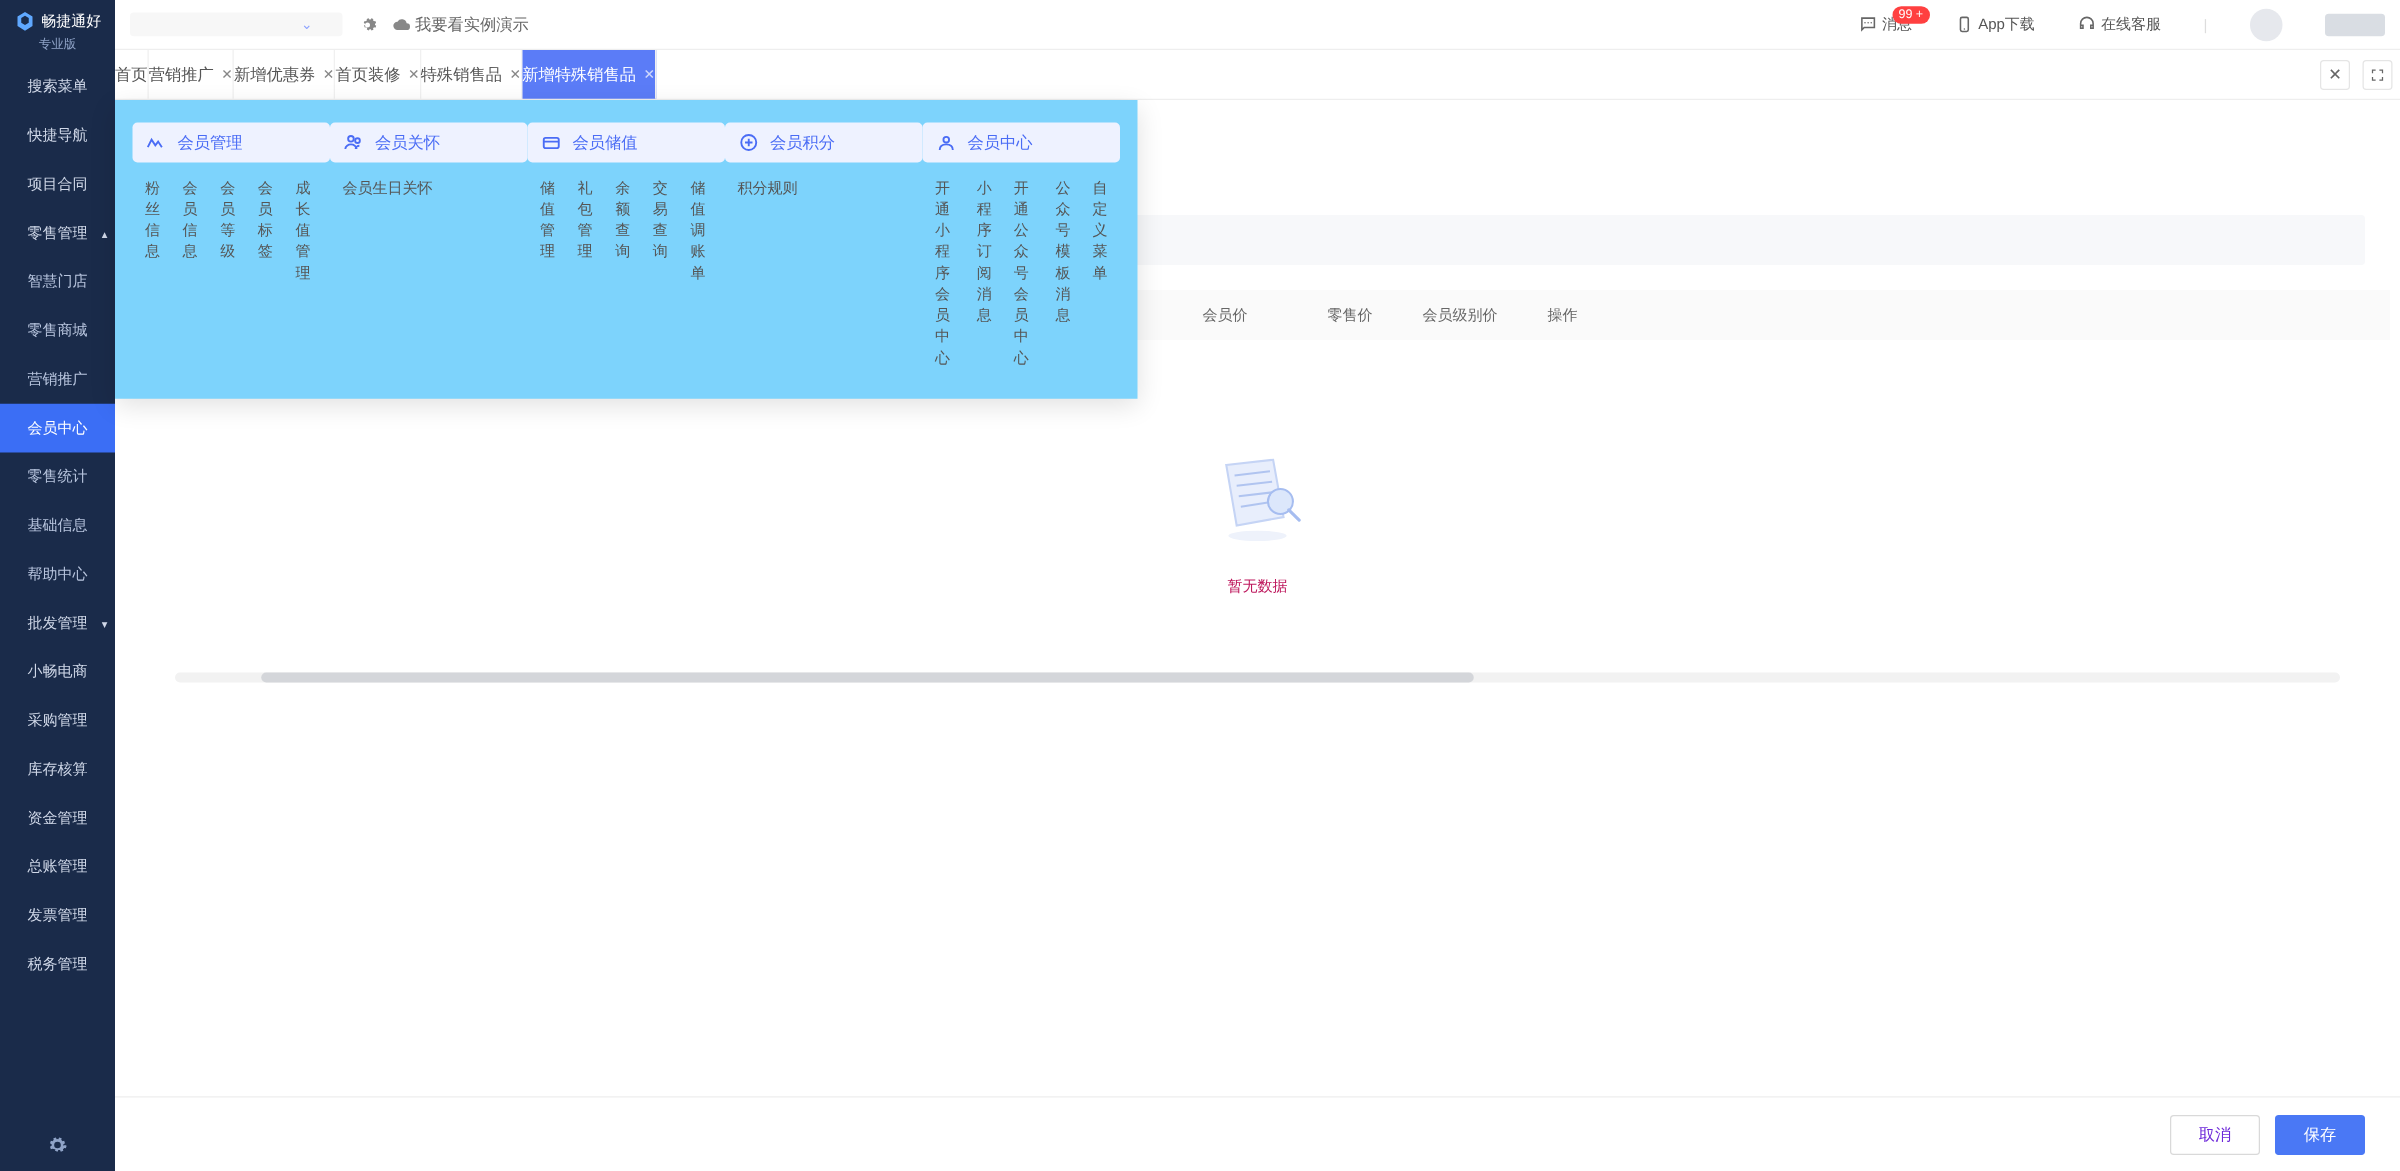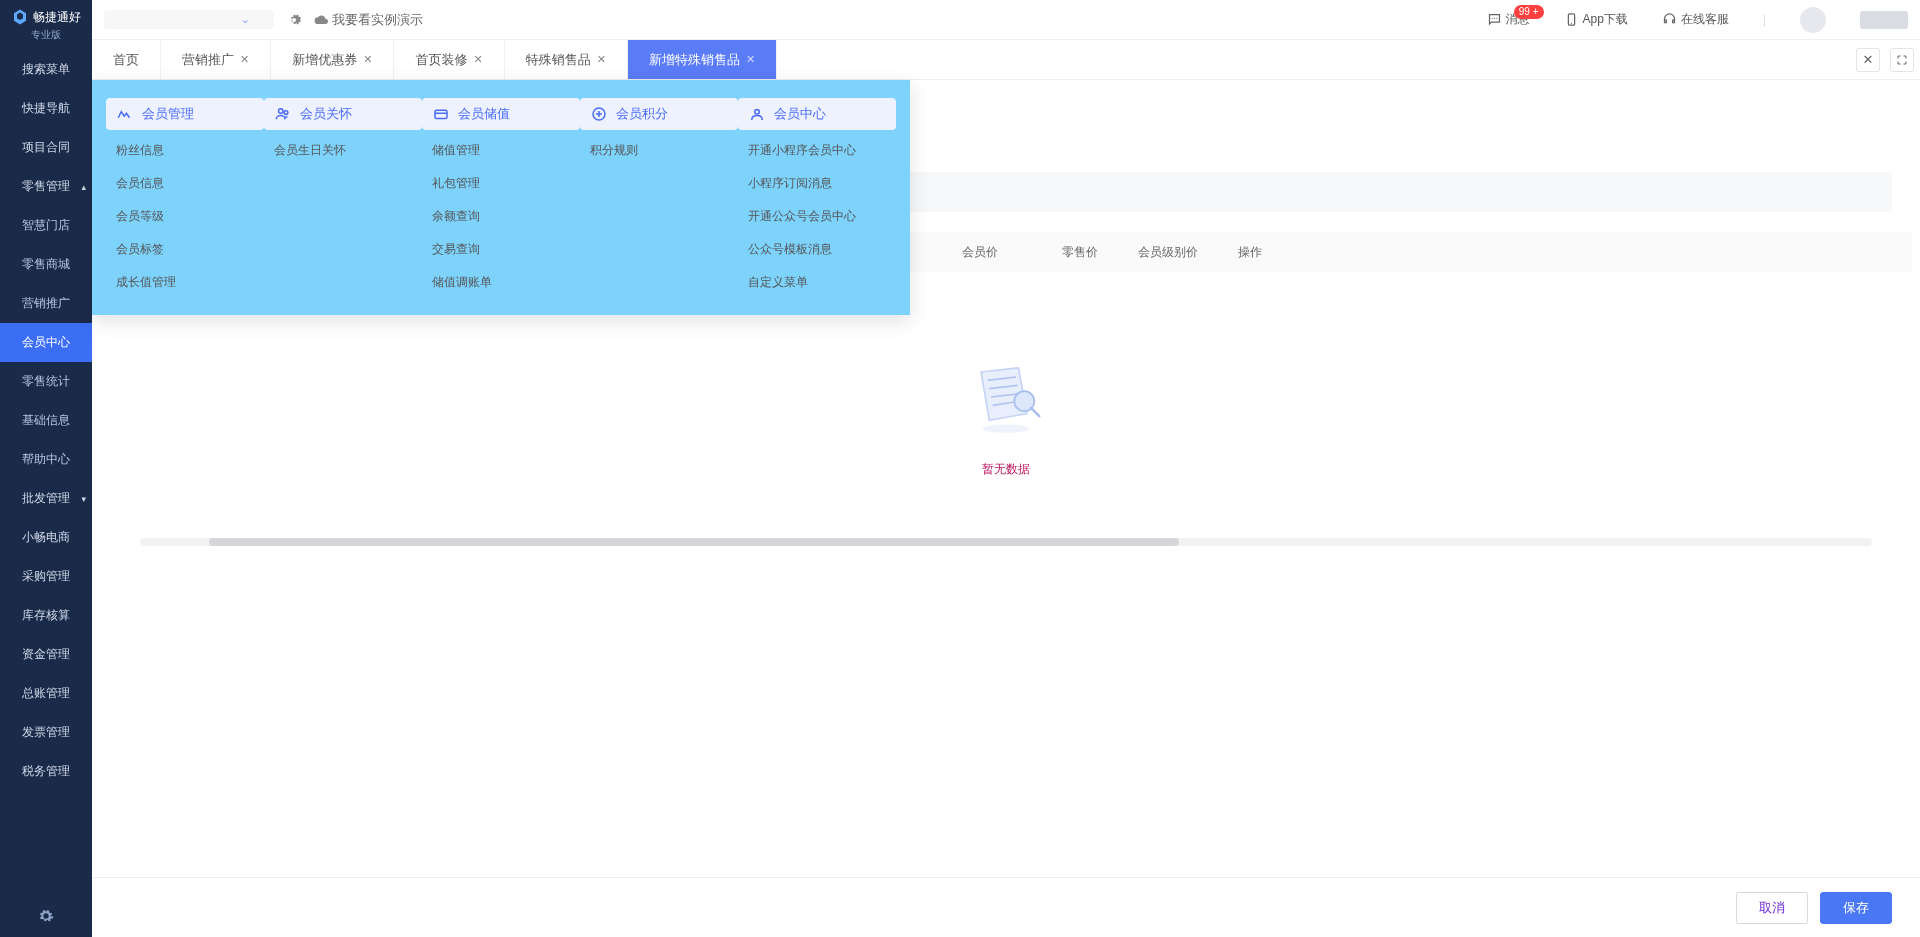--- a/index.html
+++ b/index.html
@@ -31,32 +31,32 @@
 .chev-down { color: #8aa0ff; font-size: 11px; }
 .icon-btn { cursor: pointer; color: #666; display: inline-flex; align-items: center; gap: 2px; }
 .topbar-right { margin-left: auto; display: flex; align-items: center; gap: 34px; font-size: 12px; color: #555; }
 .topbar-action { display: inline-flex; align-items: center; gap: 4px; cursor: pointer; position: relative; }
 .badge { position: absolute; top: -6px; right: -14px; background: #ff4040; color: #fff; border-radius: 8px; padding: 0 5px; font-size: 10px; line-height: 14px; }
 .avatar { width: 26px; height: 26px; background: #e6e8ed; border-radius: 50%; }
 .user-pill { width: 48px; height: 18px; background: #d9dde3; border-radius: 3px; }
 
 
 .tabs-row { height: 40px; display: flex; align-items: center; border-bottom: 1px solid #eee; background: #fff; padding-right: 6px; }
-.tab-item { padding: 0 21px; height: 100%; display: flex; align-items: center; gap: 6px; cursor: pointer; color: #555; font-size: 13px; border-right: 1px solid #f0f0f0; }
+.tab-item { padding: 0 0; height: 100%; display: flex; align-items: center; gap: 6px; cursor: pointer; color: #555; font-size: 13px; border-right: 1px solid #f0f0f0; }
 .tab-item.active { background: #5b7cf7; color: #fff; }
 .tab-close { font-size: 11px; color: inherit; opacity: .7; cursor: pointer; }
 .tabs-actions { margin-left: auto; display: flex; align-items: center; gap: 10px; }
 .tab-action-btn { width: 24px; height: 24px; display: flex; align-items: center; justify-content: center; cursor: pointer; color: #666; border: 1px solid #e5e5e5; border-radius: 3px; }
 
 
 .mega { position: absolute; left: 92px; top: 80px; background: #7dd3fc; box-shadow: 0 6px 20px rgba(0,0,0,.12); padding: 18px 14px 24px; display: flex; gap: 0; z-index: 50; }
 .mega-col { width: 158px; }
 .mega-head { display: flex; align-items: center; gap: 8px; padding: 7px 10px; background: #eef2ff; border-radius: 4px; color: #4a6cf5; font-size: 13px; }
 .mega-head svg { width: 18px; height: 18px; flex-shrink: 0; }
-.mega-list { padding: 12px 10px 0; display: flex; flex-direction: column; gap: 16px; }
+.mega-list { padding: 12px 10px 0; display: flex; flex-direction: row; gap: 16px; }
 .mega-link { color: #555; font-size: 12px; cursor: pointer; }
 
 
 .content { flex: 1; position: relative; overflow: hidden; padding: 12px 8px; }
 .section-placeholder { height: 40px; background: #f7f8fa; border-radius: 3px; margin: 80px 20px 0; }
 .table-area { margin: 20px 0 0; }
 .table-header { display: flex; align-items: center; background: #fafafa; height: 40px; font-size: 12px; color: #666; margin-left: 600px; }
 .th { padding: 0 12px; text-align: right; }
 .th .req { color: #f04040; margin-right: 2px; }
 .empty-state { text-align: center; padding: 80px 0 40px; color: #be185d; font-size: 12px; }

